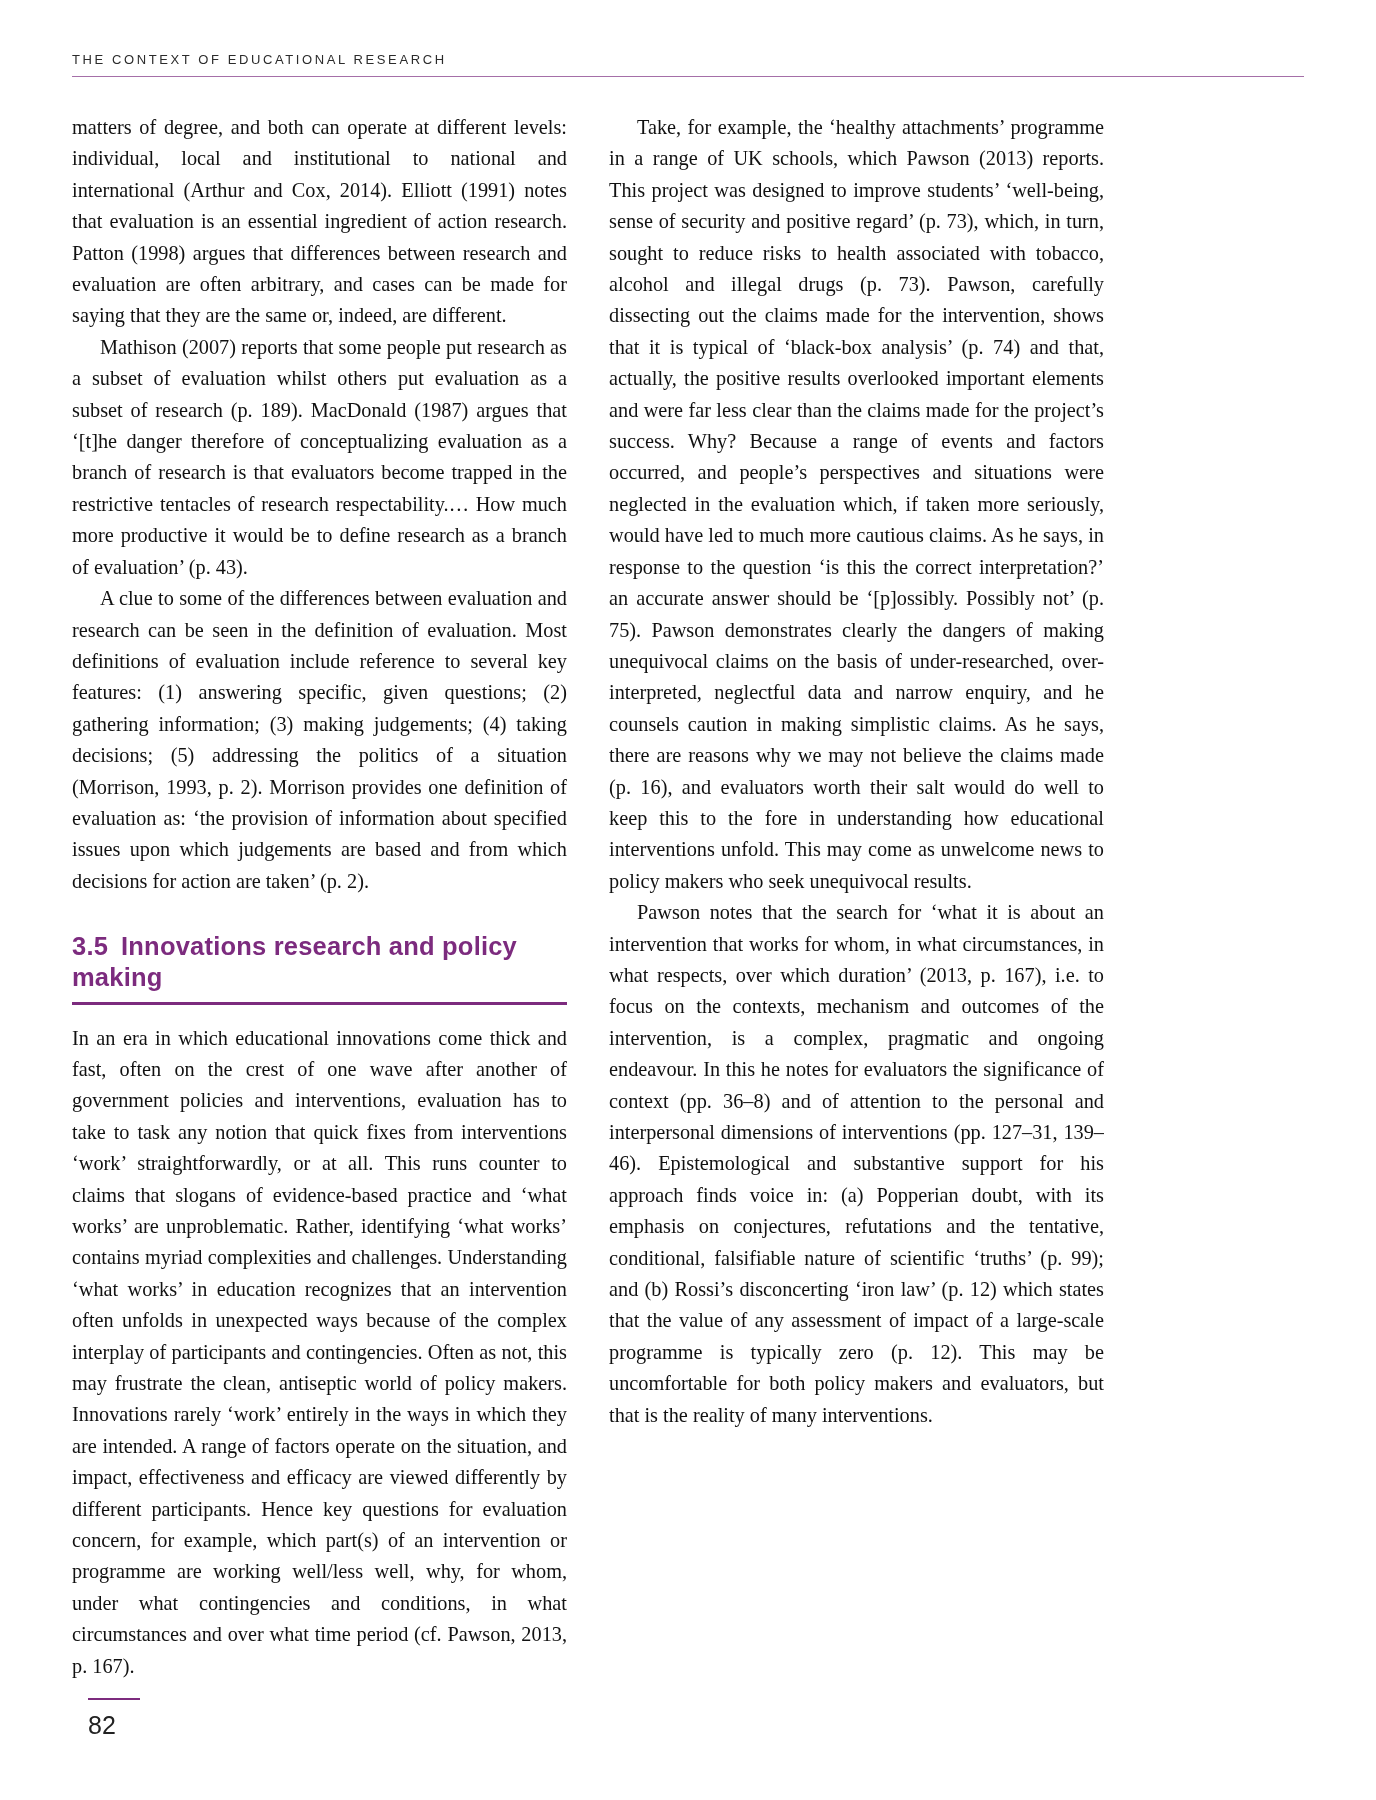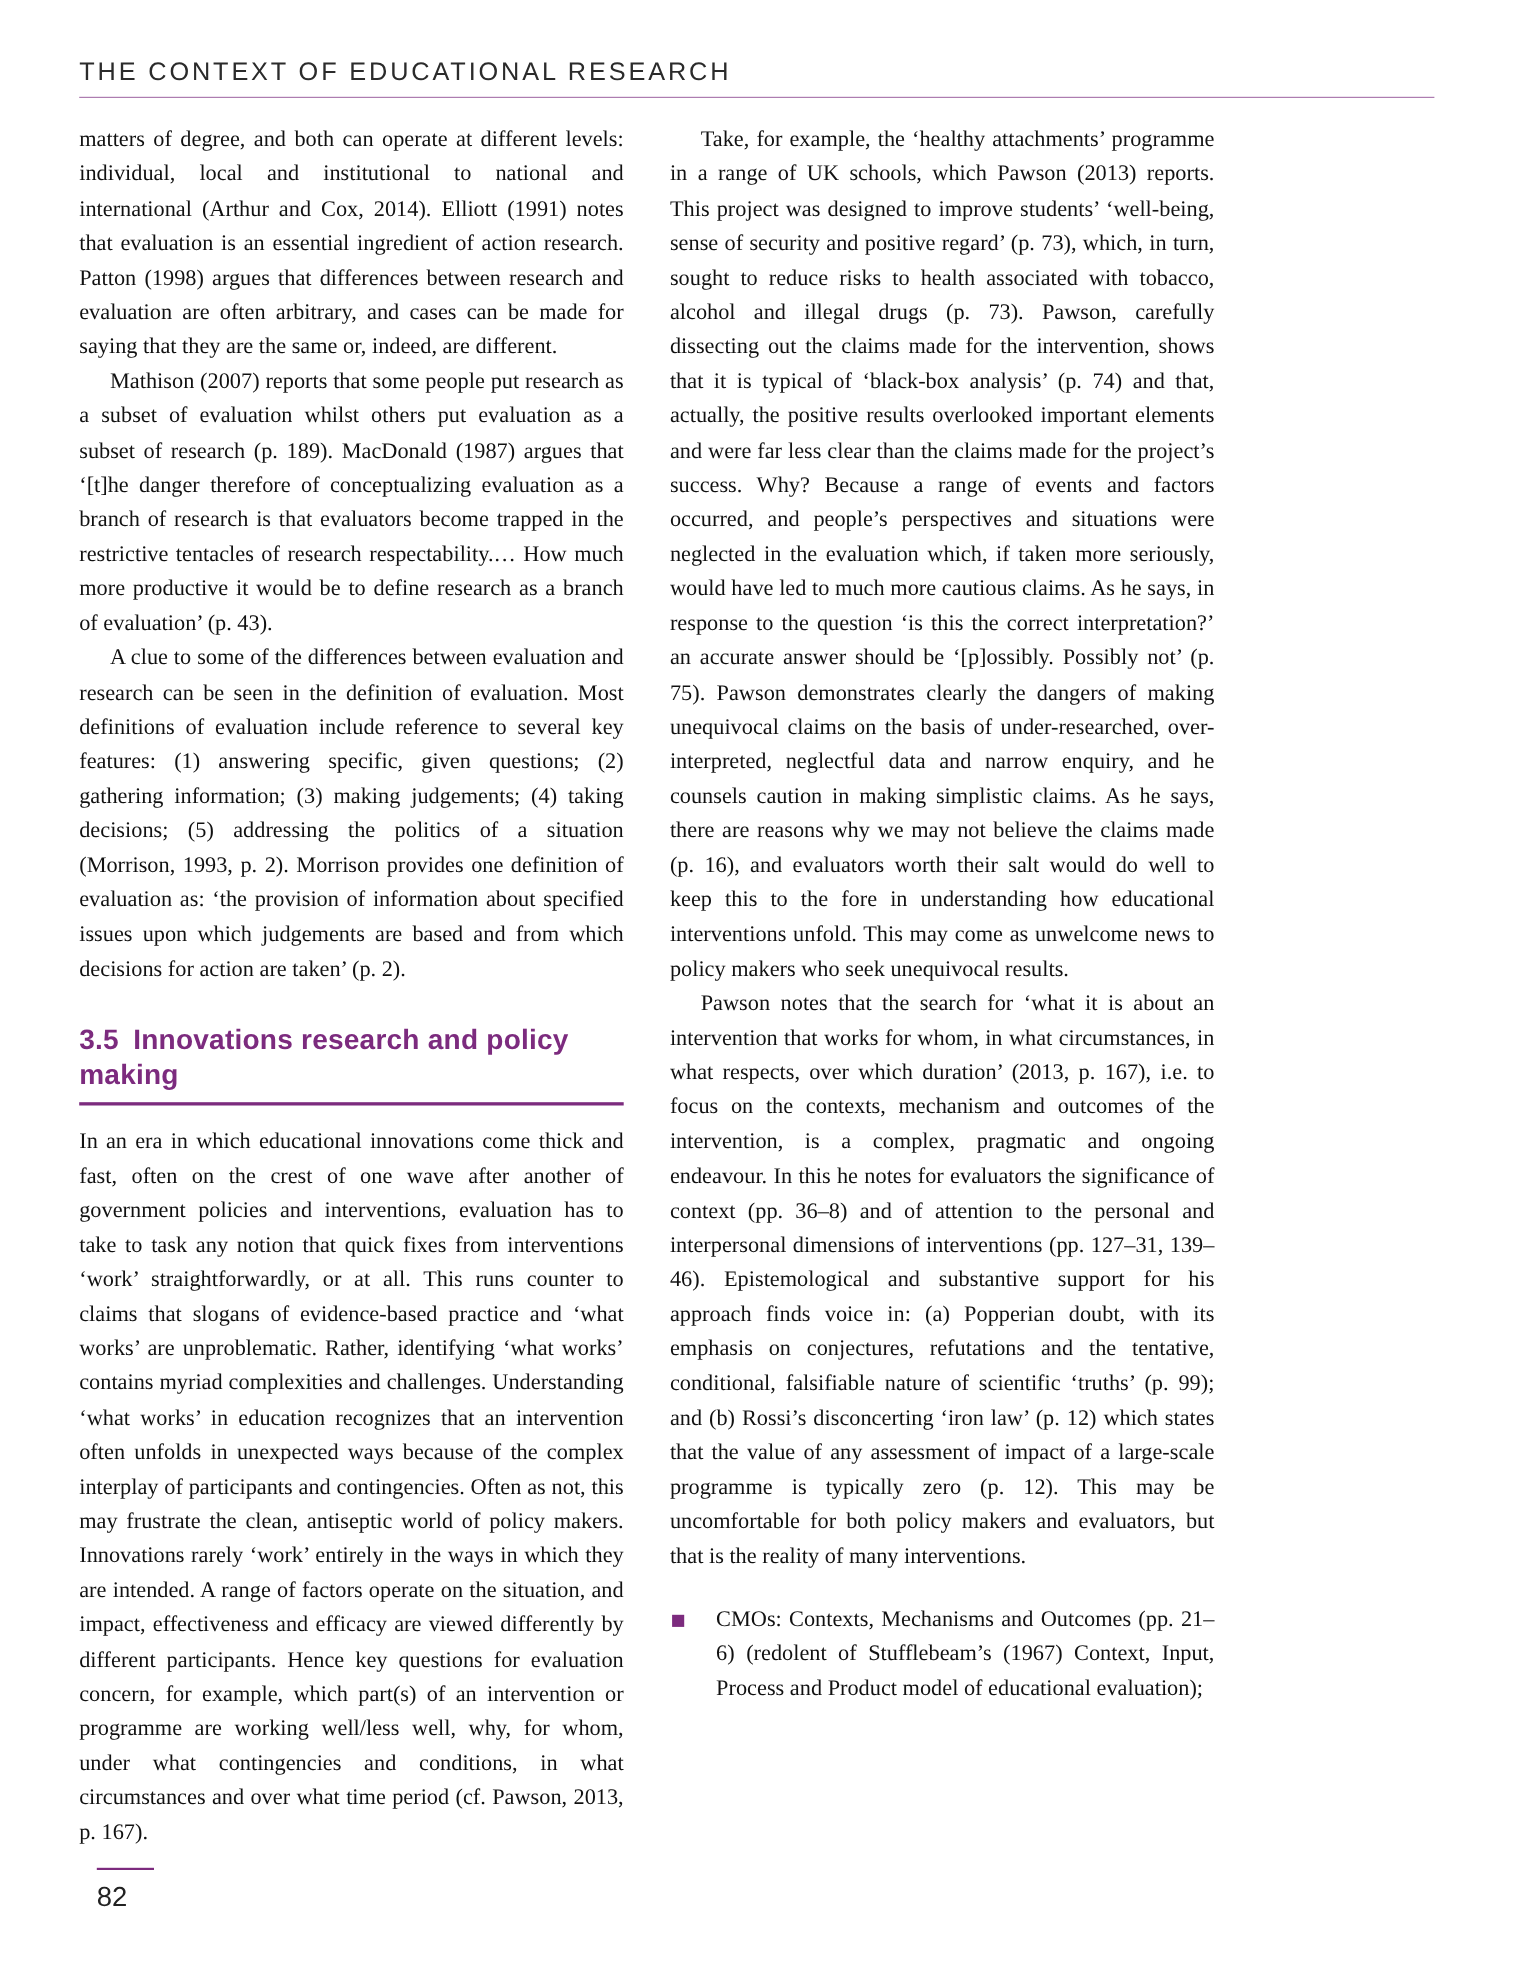--- a/index.html
+++ b/index.html
@@ -24,21 +24,21 @@
 
   
   .running-head {
     position: absolute;
     left: 72px;
     top: 52px;
     width: 1232px;
   }
   .running-head-text {
     font-family: "Liberation Sans", "DejaVu Sans", sans-serif;
-    font-size: 23px;
+    font-size: 13px;
     letter-spacing: 2.6px;
     color: #2b2b2b;
     text-transform: uppercase;
     font-weight: 400;
     line-height: 1.2;
     white-space: nowrap;
   }
   .header-rule {
     margin-top: 8px;
     height: 1.6px;
@@ -167,23 +167,20 @@
 
       <p class="body">In an era in which educational innovations come thick and fast, often on the crest of one wave after another of government policies and interventions, evaluation has to take to task any notion that quick fixes from interventions ‘work’ straightforwardly, or at all. This runs counter to claims that slogans of evidence-based practice and ‘what works’ are unproblematic. Rather, identifying ‘what works’ contains myriad complexities and challenges. Understanding ‘what works’ in education recognizes that an intervention often unfolds in unexpected ways because of the complex interplay of participants and contingencies. Often as not, this may frustrate the clean, antiseptic world of policy makers. Innovations rarely ‘work’ entirely in the ways in which they are intended. A range of factors operate on the situation, and impact, effectiveness and efficacy are viewed differently by different participants. Hence key questions for evaluation concern, for example, which part(s) of an intervention or programme are working well/less well, why, for whom, under what contingencies and conditions, in what circumstances and over what time period (cf. Pawson, 2013, p. 167).</p>
 
     </div>
 
     <div class="col">
 
       <p class="body indent">Take, for example, the ‘healthy attachments’ programme in a range of UK schools, which Pawson (2013) reports. This project was designed to improve students’ ‘well-being, sense of security and positive regard’ (p. 73), which, in turn, sought to reduce risks to health associated with tobacco, alcohol and illegal drugs (p. 73). Pawson, carefully dissecting out the claims made for the intervention, shows that it is typical of ‘black-box analysis’ (p. 74) and that, actually, the positive results overlooked important elements and were far less clear than the claims made for the project’s success. Why? Because a range of events and factors occurred, and people’s perspectives and situations were neglected in the evaluation which, if taken more seriously, would have led to much more cautious claims. As he says, in response to the question ‘is this the correct interpretation?’ an accurate answer should be ‘[p]ossibly. Possibly not’ (p. 75). Pawson demonstrates clearly the dangers of making unequivocal claims on the basis of under-researched, over-interpreted, neglectful data and narrow enquiry, and he counsels caution in making simplistic claims. As he says, there are reasons why we may not believe the claims made (p. 16), and evaluators worth their salt would do well to keep this to the fore in understanding how educational interventions unfold. This may come as unwelcome news to policy makers who seek unequivocal results.</p>
       <p class="body indent">Pawson notes that the search for ‘what it is about an intervention that works for whom, in what circumstances, in what respects, over which duration’ (2013, p. 167), i.e. to focus on the contexts, mechanism and outcomes of the intervention, is a complex, pragmatic and ongoing endeavour. In this he notes for evaluators the significance of context (pp. 36–8) and of attention to the personal and interpersonal dimensions of interventions (pp. 127–31, 139–46). Epistemological and substantive support for his approach finds voice in: (a) Popperian doubt, with its emphasis on conjectures, refutations and the tentative, conditional, falsifiable nature of scientific ‘truths’ (p. 99); and (b) Rossi’s disconcerting ‘iron law’ (p. 12) which states that the value of any assessment of impact of a large-scale programme is typically zero (p. 12). This may be uncomfortable for both policy makers and evaluators, but that is the reality of many interventions.</p>
 
-      <ul class="bullets">
-        <li><span class="sq"></span><span>CMOs: Contexts, Mechanisms and Outcomes (pp. 21–6) (redolent of Stufflebeam’s (1967) Context, Input, Process and Product model of educational evaluation);</span></li>
-      </ul>
 
     </div>
   </div>
 
   <div class="folio">
     <div class="folio-rule"></div>
     <div class="folio-num">82</div>
   </div>
 
 </div>

